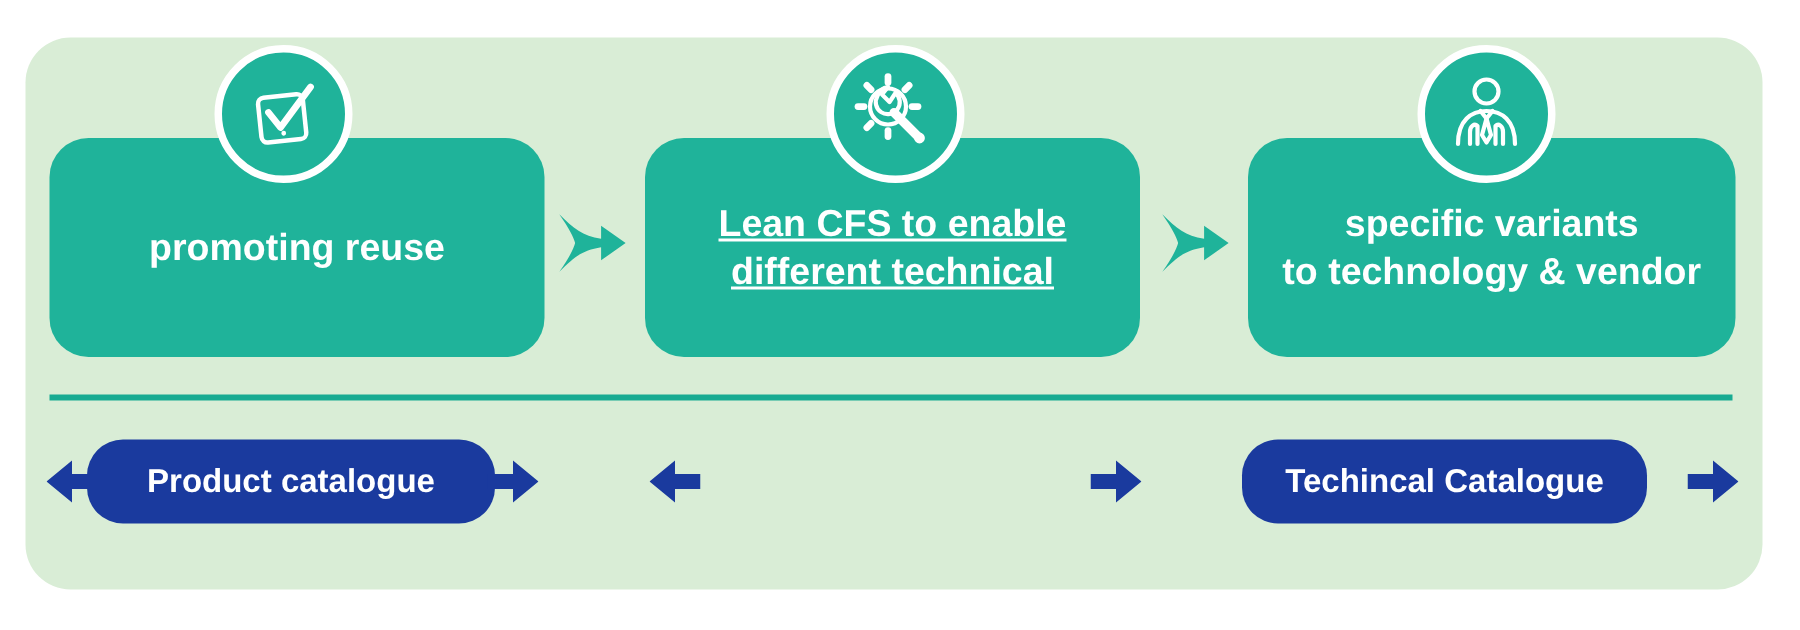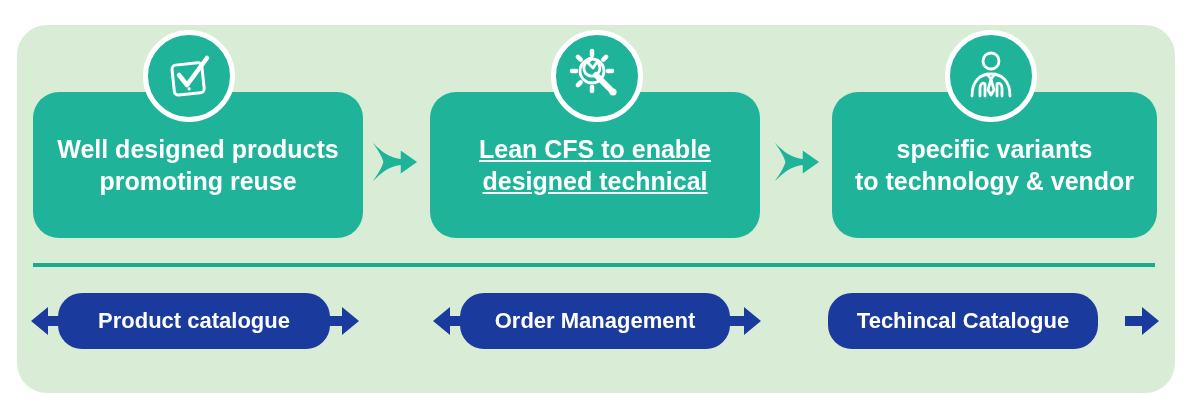--- a/index.html
+++ b/index.html
@@ -47,40 +47,39 @@
   .sa-2l{left:416px;} .sa-2r{left:710px;}
   .sa-3l{left:814px;} .sa-3r{left:1108px;}
 </style>
 </head>
 <body>
 
 <div class="stage">
   <div class="panel">
 
     <div class="flow-box box-1">
-      <div class="line">Well designed products</div>
       <div class="line">promoting reuse</div>
     </div>
     <div class="icon-circle ic-1">
       <svg width="56" height="56" viewBox="0 0 56 56" fill="none" stroke="#ffffff" stroke-width="3" stroke-linecap="round" stroke-linejoin="round">
         <g transform="rotate(-6 26 30)">
           <rect x="12" y="16" width="30" height="30" rx="4"></rect>
           <circle cx="27" cy="41" r="1.6" fill="#ffffff" stroke="none"></circle>
         </g>
         <path d="M18 27 L26 37 L46 10" stroke-width="4.5"></path>
       </svg>
     </div>
 
     <svg class="merge-arrow ma-1" viewBox="0 0 52 52">
         <path fill="#1fb39a" d="M4 6 C14 16 20 21 33 23 L33 14 L50 26 L33 38 L33 29 C20 31 14 36 4 46 C11 36 14 30 15 26 C14 22 11 16 4 6 Z"></path>
       </svg>
 
     <div class="flow-box box-2">
       <div class="line">Lean CFS to enable</div>
-      <div class="line">designed technical</div>
+      <div class="line">different technical</div>
     </div>
     <div class="icon-circle ic-2">
       <svg width="56" height="56" viewBox="0 0 56 56" fill="none" stroke="#ffffff" stroke-width="2.8" stroke-linecap="round" stroke-linejoin="round">
         <circle cx="23" cy="23" r="12"></circle>
         <g stroke-width="4.5">
           <line x1="23" y1="7" x2="23" y2="3"></line>
           <line x1="23" y1="39" x2="23" y2="43"></line>
           <line x1="7" y1="23" x2="3" y2="23"></line>
           <line x1="39" y1="23" x2="43" y2="23"></line>
           <line x1="11.7" y1="11.7" x2="8.9" y2="8.9"></line>
@@ -121,23 +120,20 @@
     <div class="pill pill-1">
       <span>Product catalogue</span>
     </div>
     <svg class="side-arrow sa-1r" viewBox="0 0 34 40">
       <polygon fill="#1a3a9e" points="34,20 17,6 17,15 0,15 0,25 17,25 17,34"></polygon>
       </svg>
 
     <svg class="side-arrow sa-2l" viewBox="0 0 34 40">
       <polygon fill="#1a3a9e" points="0,20 17,6 17,15 34,15 34,25 17,25 17,34"></polygon>
       </svg>
-    <div class="pill pill-2">
-      <span>Order Management</span>
-    </div>
     <svg class="side-arrow sa-2r" viewBox="0 0 34 40">
       <polygon fill="#1a3a9e" points="34,20 17,6 17,15 0,15 0,25 17,25 17,34"></polygon>
       </svg>
 
     <svg class="side-arrow sa-3l" viewBox="0 0 34 40">
       <polygon fill="#1a3a9e" points="0,20 17,6 17,15 34,15 34,25 17,25 17,34"></polygon>
       </svg>
     <div class="pill pill-3">
       <span>Techincal Catalogue</span>
     </div>

